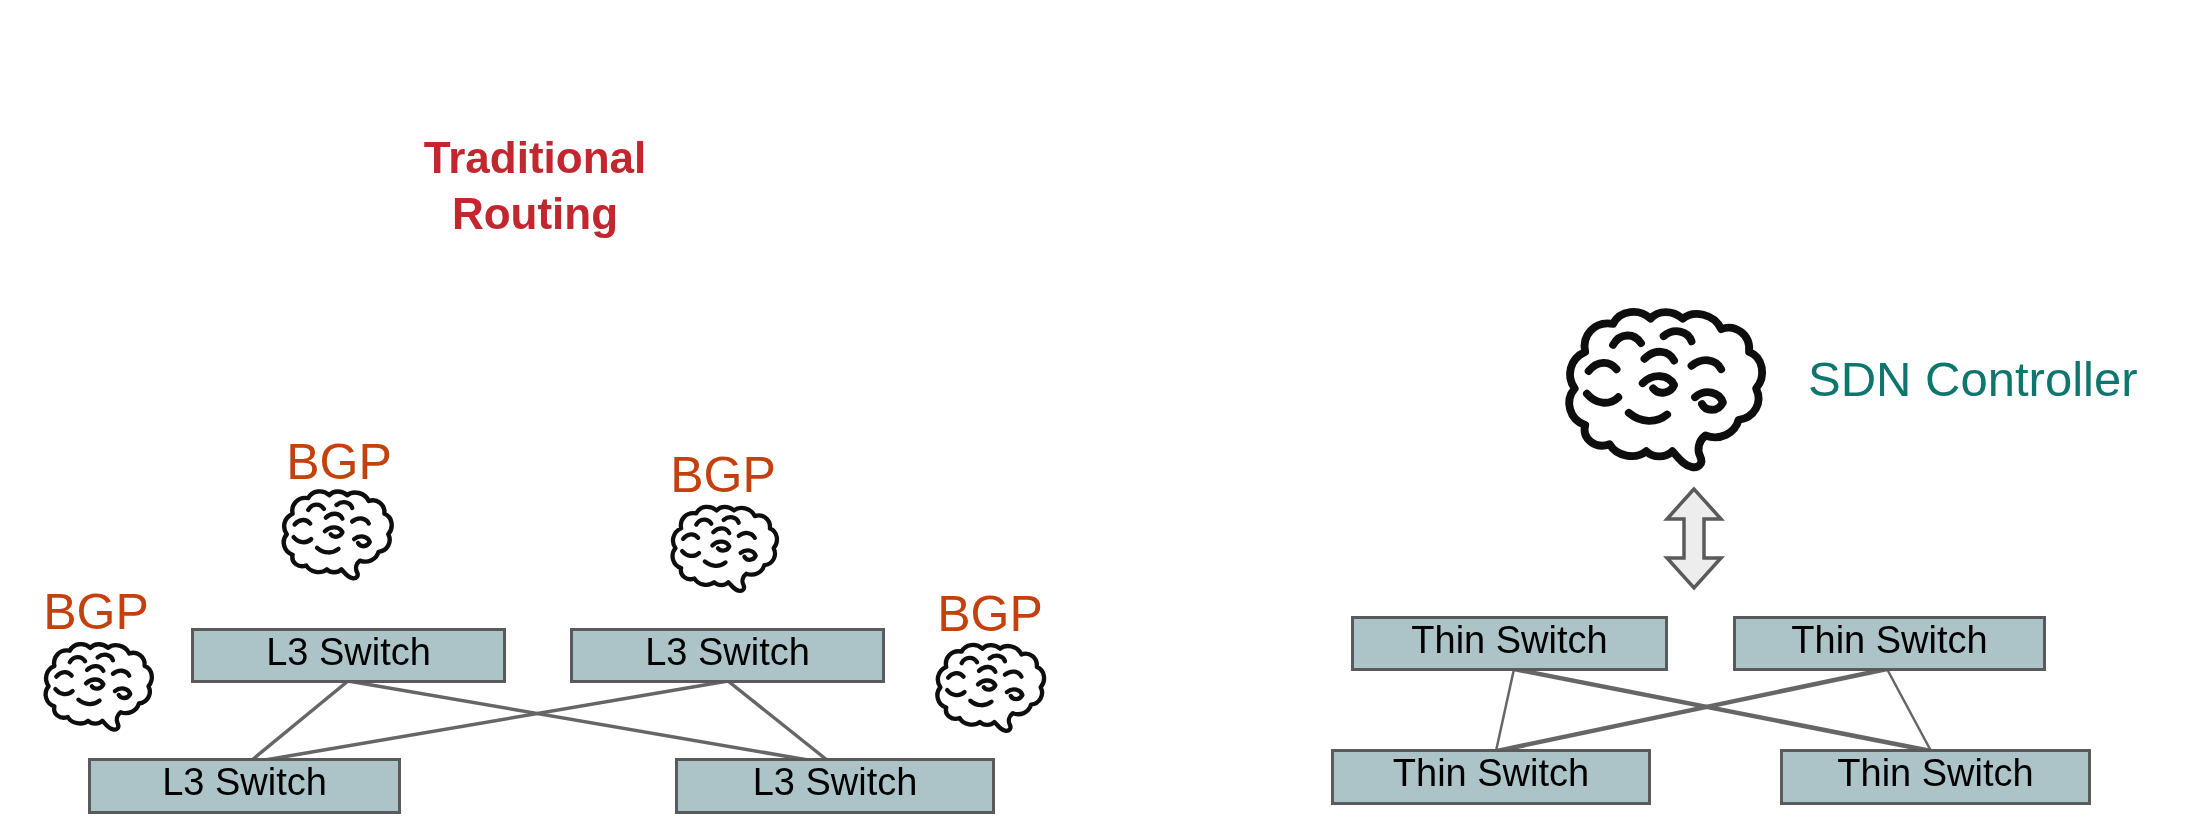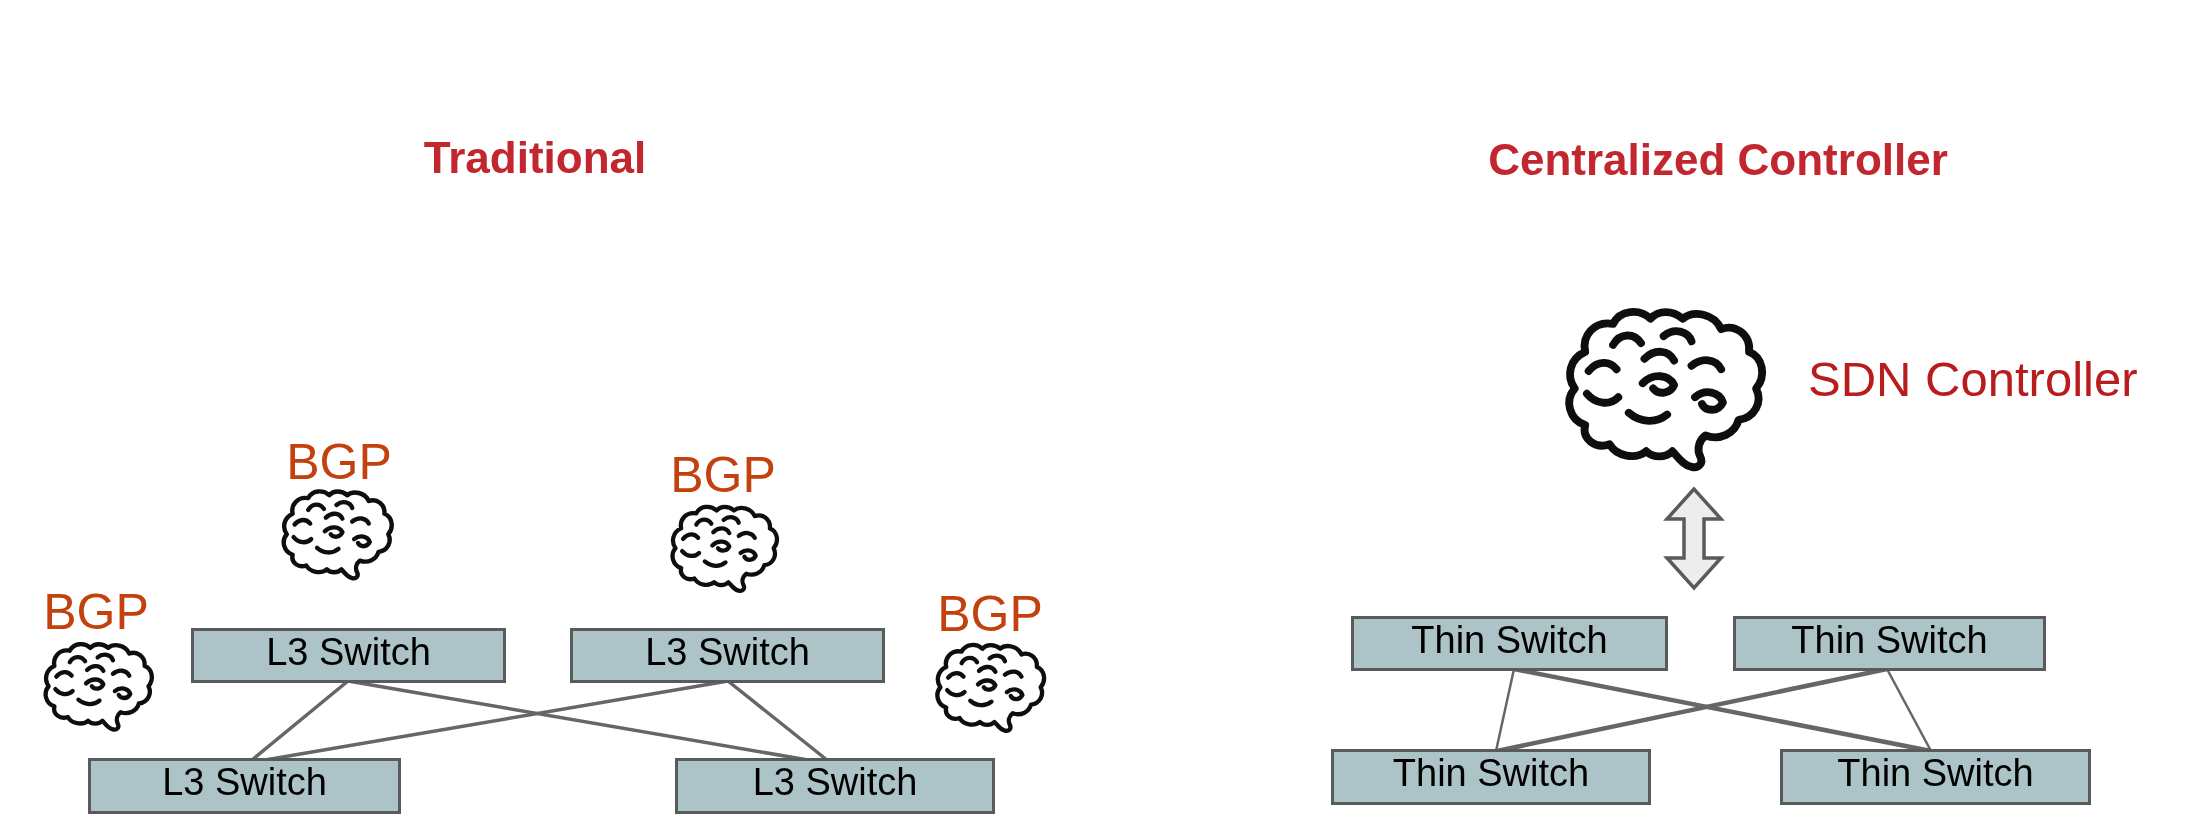--- a/index.html
+++ b/index.html
@@ -37,21 +37,21 @@
 
   .brain{position:absolute;z-index:1;}
   .brain1{left:240px;top:486px;width:122px;height:96px;}
   .brain2{left:626px;top:502px;width:124px;height:92px;}
   .brain3{left:2px;top:638px;width:120px;height:96px;}
   .brain4{left:893px;top:640px;width:122px;height:94px;}
   .brain-big{left:1516px;top:303px;width:228px;height:170px;}
 
   .controller-label{
     position:absolute;z-index:1;left:1770px;top:355px;
-    color:#b91c1c;font-size:49px;line-height:49px;white-space:nowrap;
+    color:#0f766e;font-size:49px;line-height:49px;white-space:nowrap;
   }
 
   .sw{
     position:absolute;z-index:2;
     background:var(--box-fill);
     border:3px solid var(--box-border);
     display:flex;align-items:flex-start;justify-content:center;
     color:#000;font-size:38px;
   }
   .lt-tl{left:153px;top:628px;width:315px;height:55px;}
@@ -115,20 +115,21 @@
       <line x1="1476" y1="669" x2="1893" y2="751" stroke-width="4.5"></line>
       <line x1="1849" y1="669" x2="1459" y2="751" stroke-width="4.5"></line>
       <line x1="1849" y1="669" x2="1893" y2="751" stroke-width="2.5"></line>
     </g>
 
     <polygon points="1656,489 1629,519 1646,519 1646,558 1629,558 1656,588 1683,558 1666,558 1666,519 1683,519" fill="var(--arrow-fill,#EDEDED)" stroke="var(--arrow-border,#5A5A5A)" stroke-width="3.5"></polygon>
   </svg>
 
   <div class="diagram-title title-left">
     <div>Traditional</div>
+    <div>Routing</div>
   </div>
 
   <div class="bgp-label bgp1">BGP</div>
   <div class="bgp-label bgp2">BGP</div>
   <div class="bgp-label bgp3">BGP</div>
   <div class="bgp-label bgp4">BGP</div>
 
   <svg class="brain brain1" viewBox="0 0 250 195">
       <use href="#brain-shape"></use>
     </svg>
@@ -149,21 +150,20 @@
     <span>L3 Switch</span>
   </div>
   <div class="sw lt-bl">
     <span>L3 Switch</span>
   </div>
   <div class="sw lt-br">
     <span>L3 Switch</span>
   </div>
 
   <div class="diagram-title title-right">
-    <div>Centralized Controller</div>
   </div>
 
   <svg class="brain brain-big" viewBox="0 0 250 195">
       <use href="#brain-shape"></use>
     </svg>
 
   <div class="controller-label">SDN Controller</div>
 
   <div class="sw rt-tl">
     <span>Thin Switch</span>

